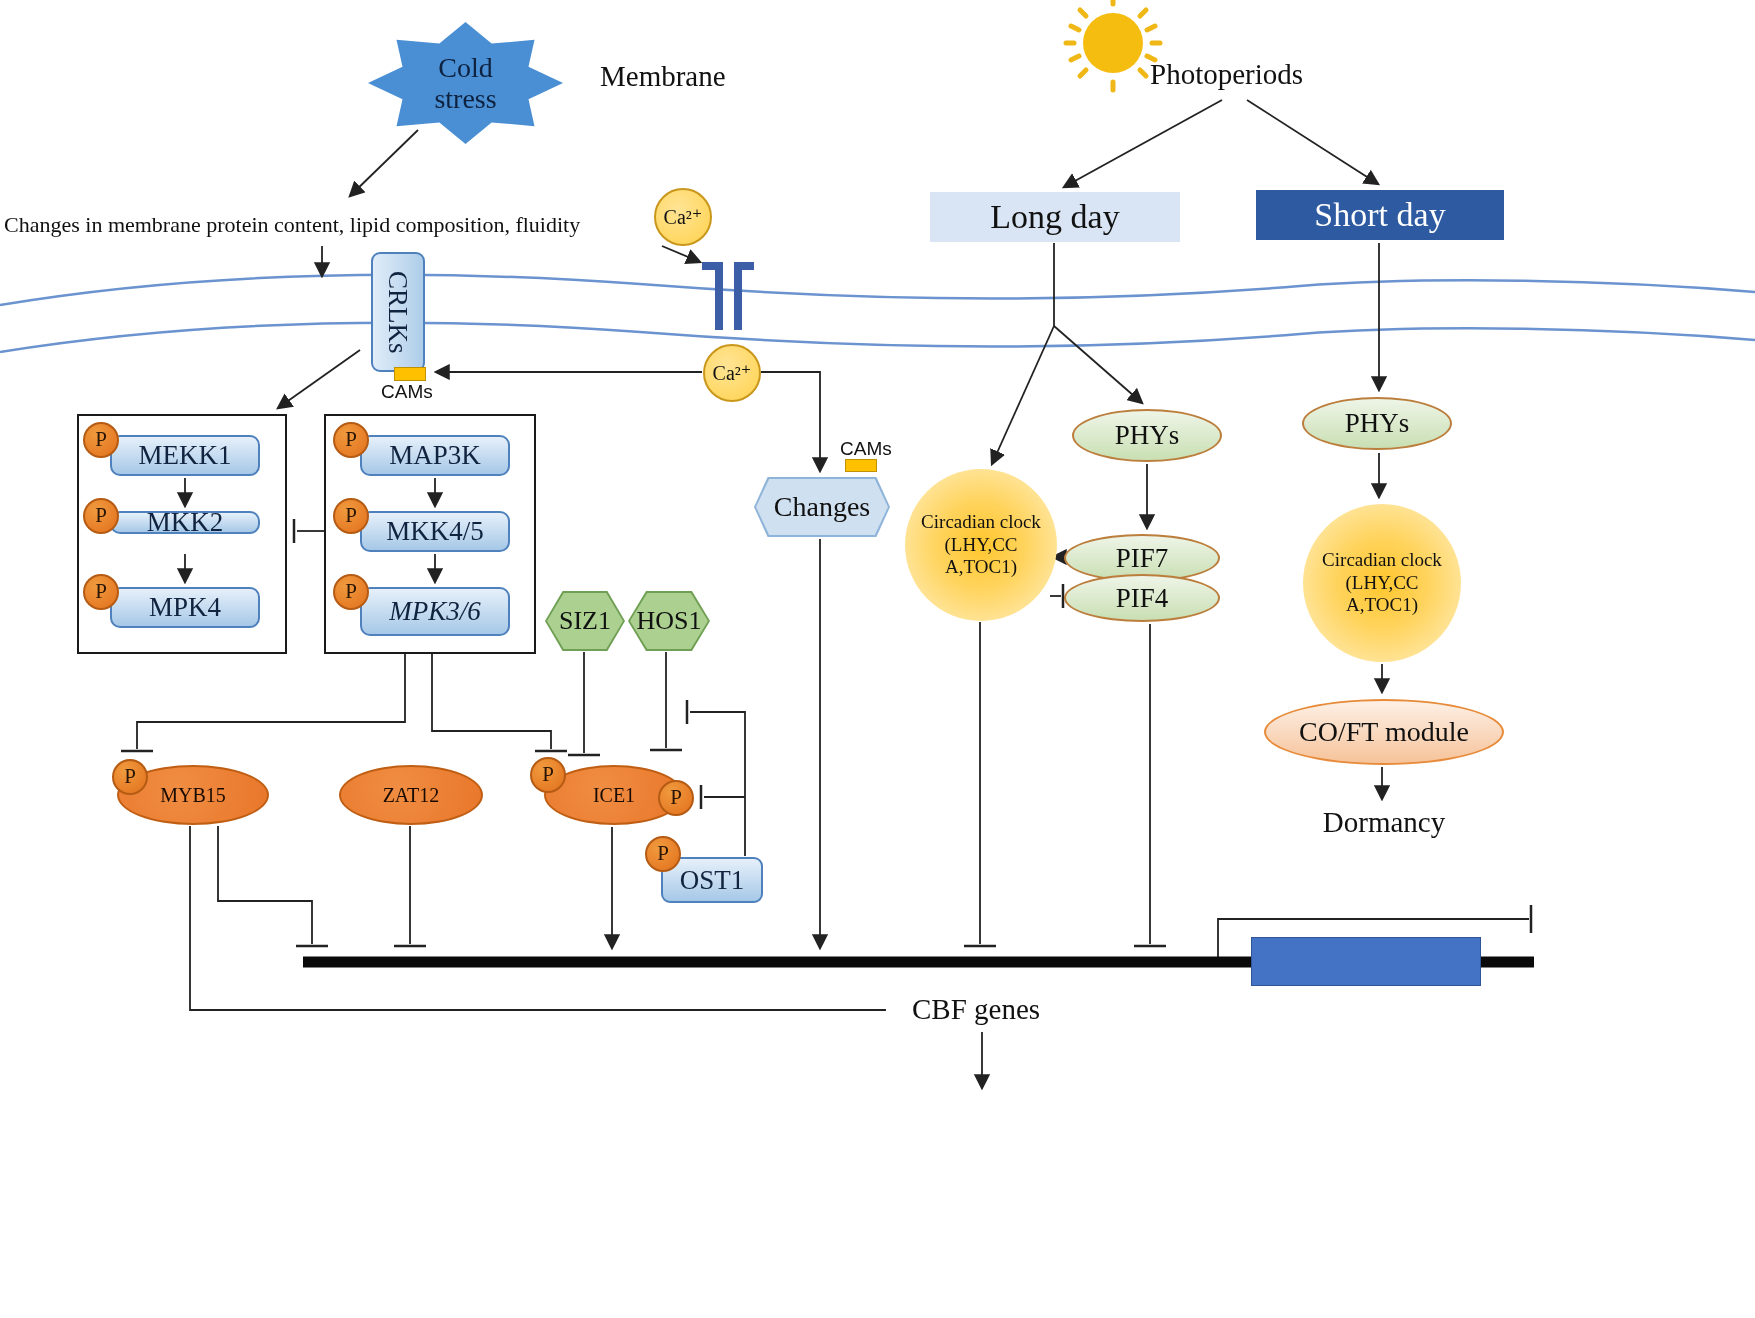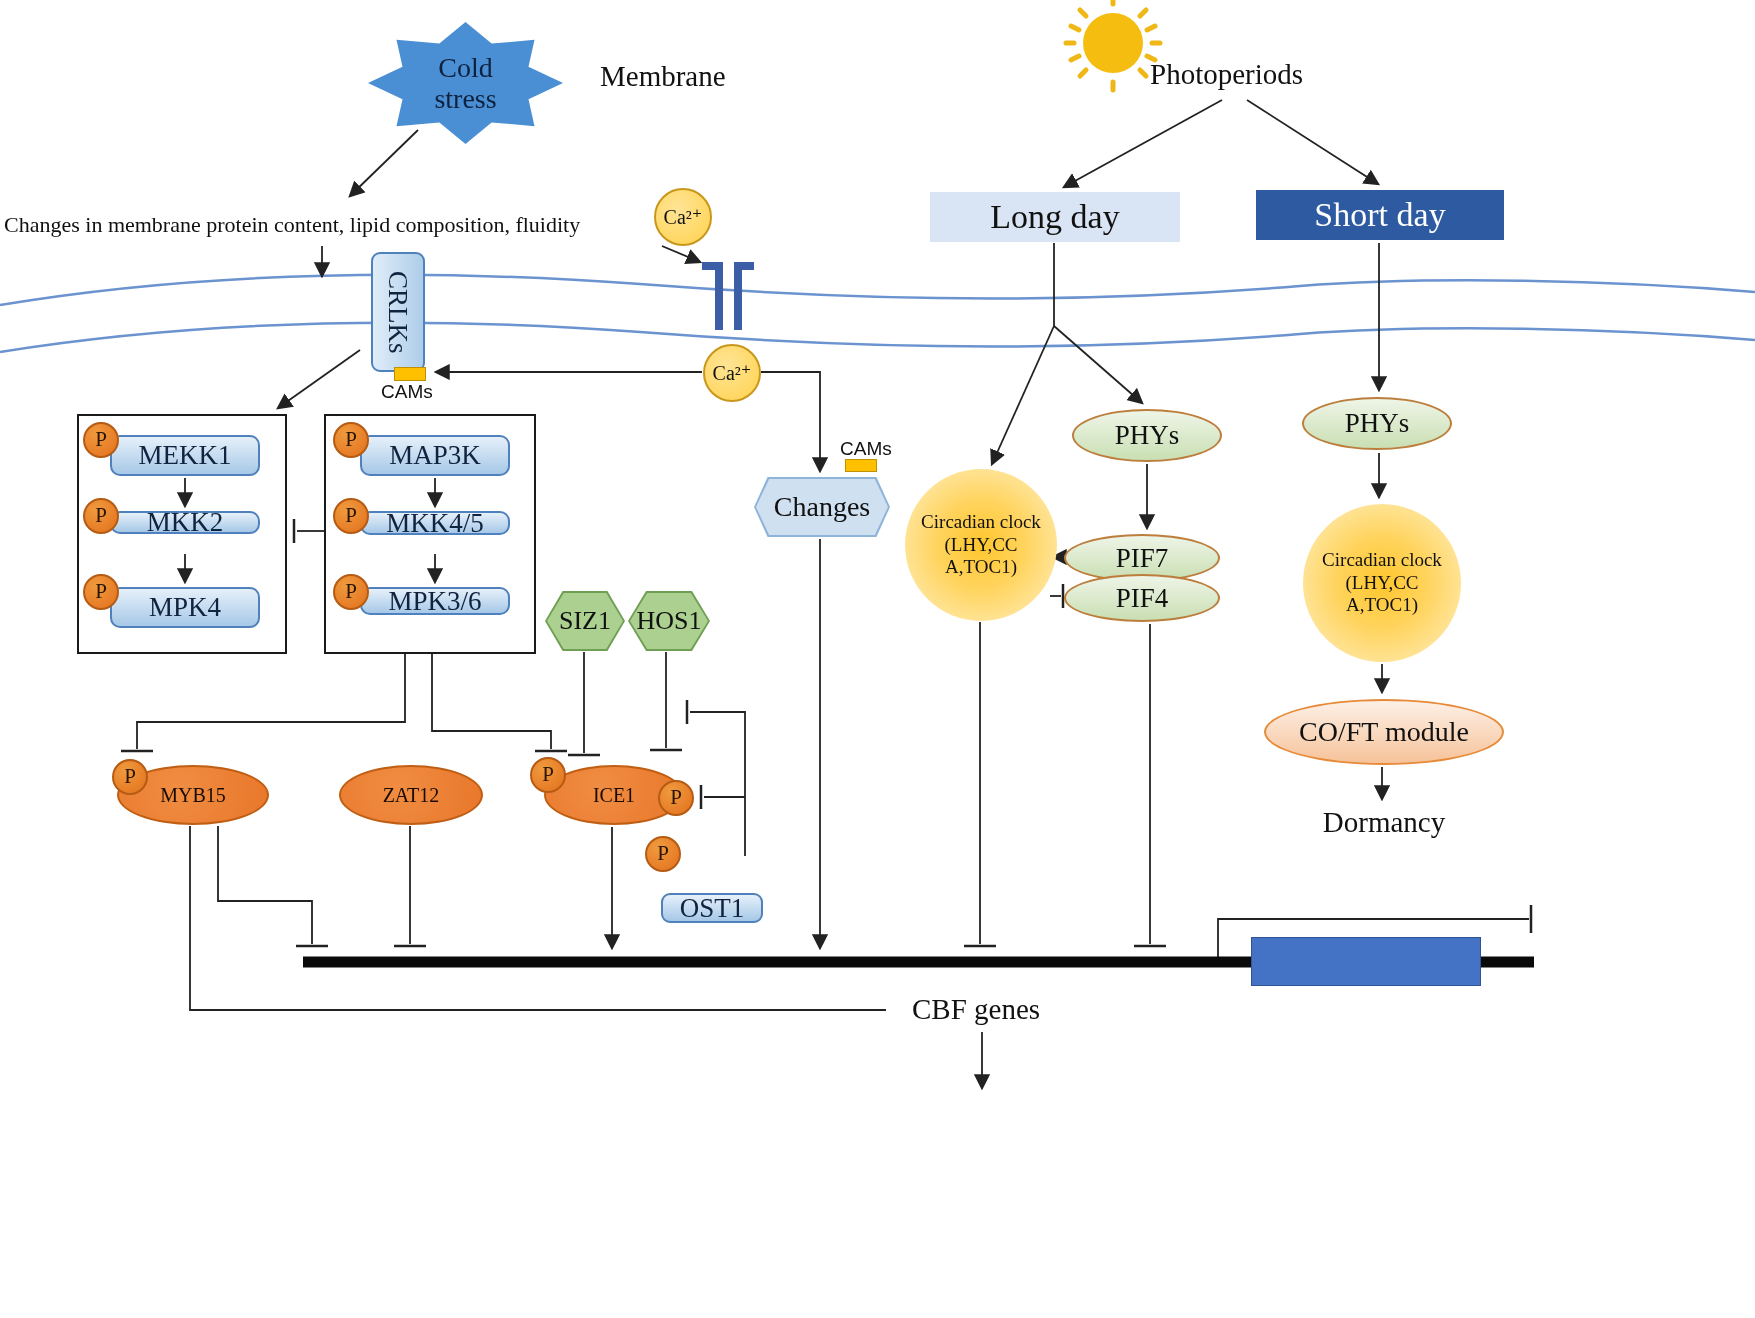--- a/index.html
+++ b/index.html
@@ -235,22 +235,22 @@
   <div class="node cascadebox" style="left:324px; top:414px; width:212px; height:240px;"></div>
 
   <div class="node pill" style="left:110px; top:435px; width:150px; height:41px;">MEKK1</div>
   <div class="node pill" style="left:110px; top:511px; width:150px; height:23px;">MKK2</div>
   <div class="node pill" style="left:110px; top:587px; width:150px; height:41px;">MPK4</div>
   <div class="node pcircle" style="left:83px; top:422px;">P</div>
   <div class="node pcircle" style="left:83px; top:498px;">P</div>
   <div class="node pcircle" style="left:83px; top:574px;">P</div>
 
   <div class="node pill" style="left:360px; top:435px; width:150px; height:41px;">MAP3K</div>
-  <div class="node pill" style="left:360px; top:511px; width:150px; height:24px;">MKK4/5</div>
-  <div class="node pill" style="left:360px; top:587px; width:150px; height:28px;">MPK3/6</div>
+  <div class="node pill" style="left:360px; top:511px; width:150px; height:41px;">MKK4/5</div>
+  <div class="node pill" style="left:360px; top:587px; width:150px; height:49px;font-style:italic;">MPK3/6</div>
   <div class="node pcircle" style="left:333px; top:422px;">P</div>
   <div class="node pcircle" style="left:333px; top:498px;">P</div>
   <div class="node pcircle" style="left:333px; top:574px;">P</div>
 
   <div class="node hexwrap" style="left:545px; top:591px; width:80px; height:60px;">
     <div class="hexouter-green"></div>
     <div class="hexinner-green"></div>
     <span class="hexlabel">SIZ1</span>
   </div>
   <div class="node hexwrap" style="left:628px; top:591px; width:82px; height:60px;">
@@ -261,21 +261,21 @@
 
   <div class="node oellipse" style="left:117px; top:765px; width:152px; height:60px;">MYB15</div>
   <div class="node pcircle" style="left:112px; top:759px;">P</div>
 
   <div class="node oellipse" style="left:339px; top:765px; width:144px; height:60px;">ZAT12</div>
 
   <div class="node oellipse" style="left:544px; top:765px; width:140px; height:60px;">ICE1</div>
   <div class="node pcircle" style="left:530px; top:757px;">P</div>
   <div class="node pcircle" style="left:658px; top:780px;">P</div>
 
-  <div class="node ost" style="left:661px; top:857px; width:102px; height:30px;margin-top:36px;">OST1</div>
+  <div class="node ost" style="left:661px; top:857px; width:102px; height:46px;">OST1</div>
   <div class="node pcircle" style="left:645px; top:836px;">P</div>
 
   <div class="node clock" style="left:905px; top:469px; width:152px; height:152px;">Circadian clock (LHY,CC A,TOC1)</div>
 
   <div class="node gellipse" style="left:1072px; top:409px; width:150px; height:53px;">PHYs</div>
   <div class="node gellipse" style="left:1064px; top:534px; width:156px; height:48px;">PIF7</div>
   <div class="node gellipse" style="left:1064px; top:574px; width:156px; height:48px;">PIF4</div>
 
   <div class="node gellipse" style="left:1302px; top:397px; width:150px; height:53px;">PHYs</div>
   <div class="node clock" style="left:1303px; top:504px; width:158px; height:158px;">Circadian clock (LHY,CC A,TOC1)</div>

